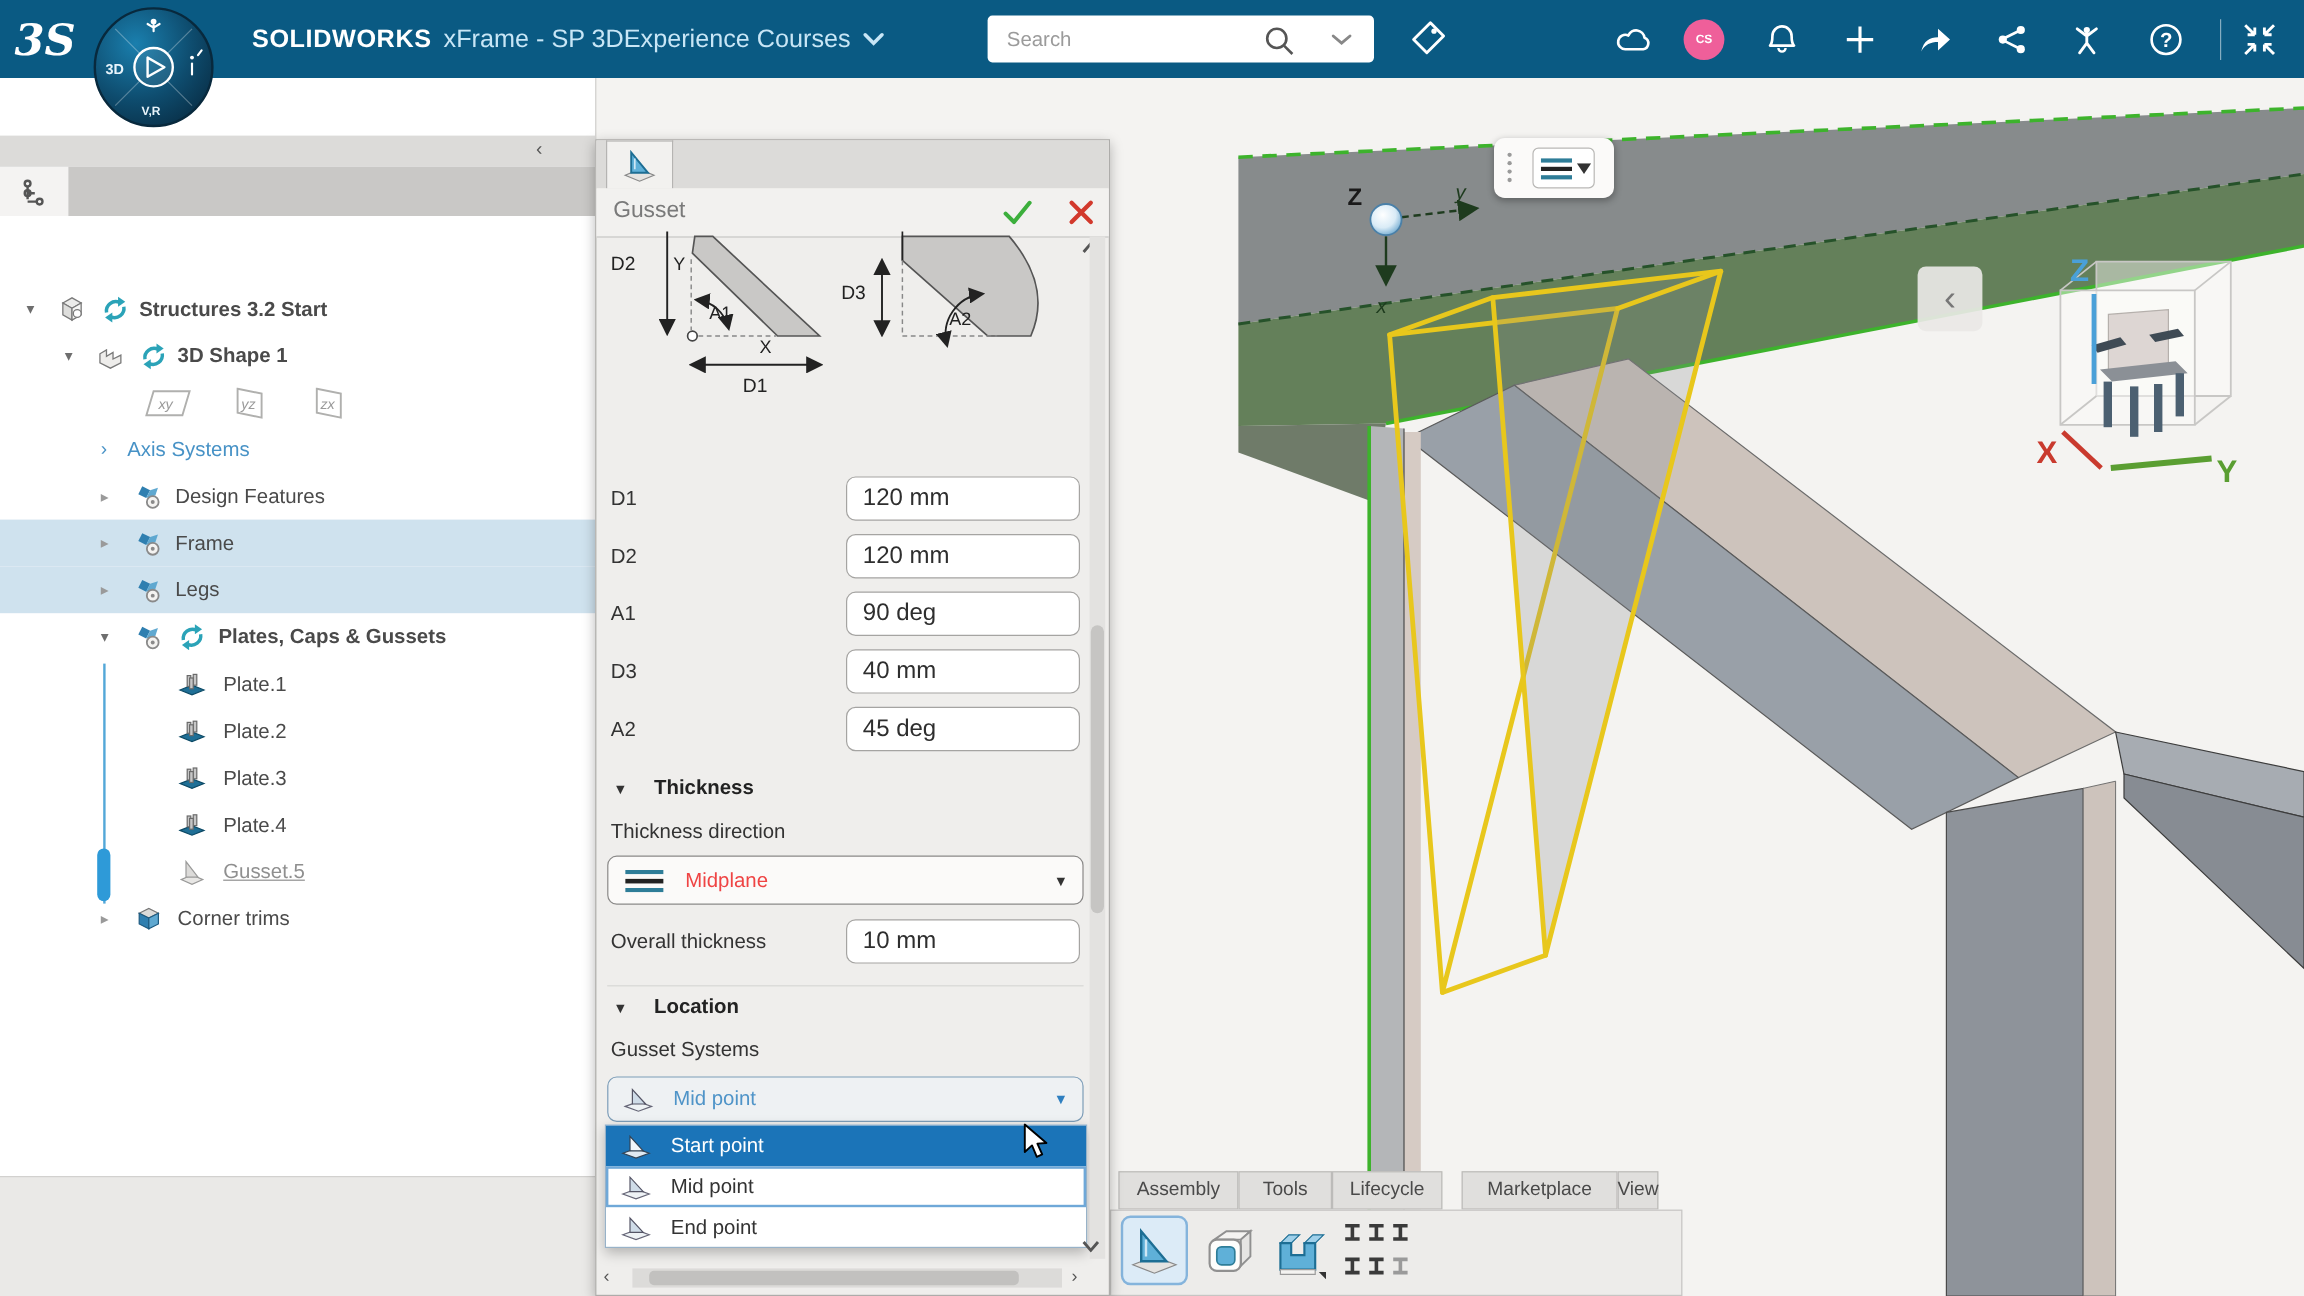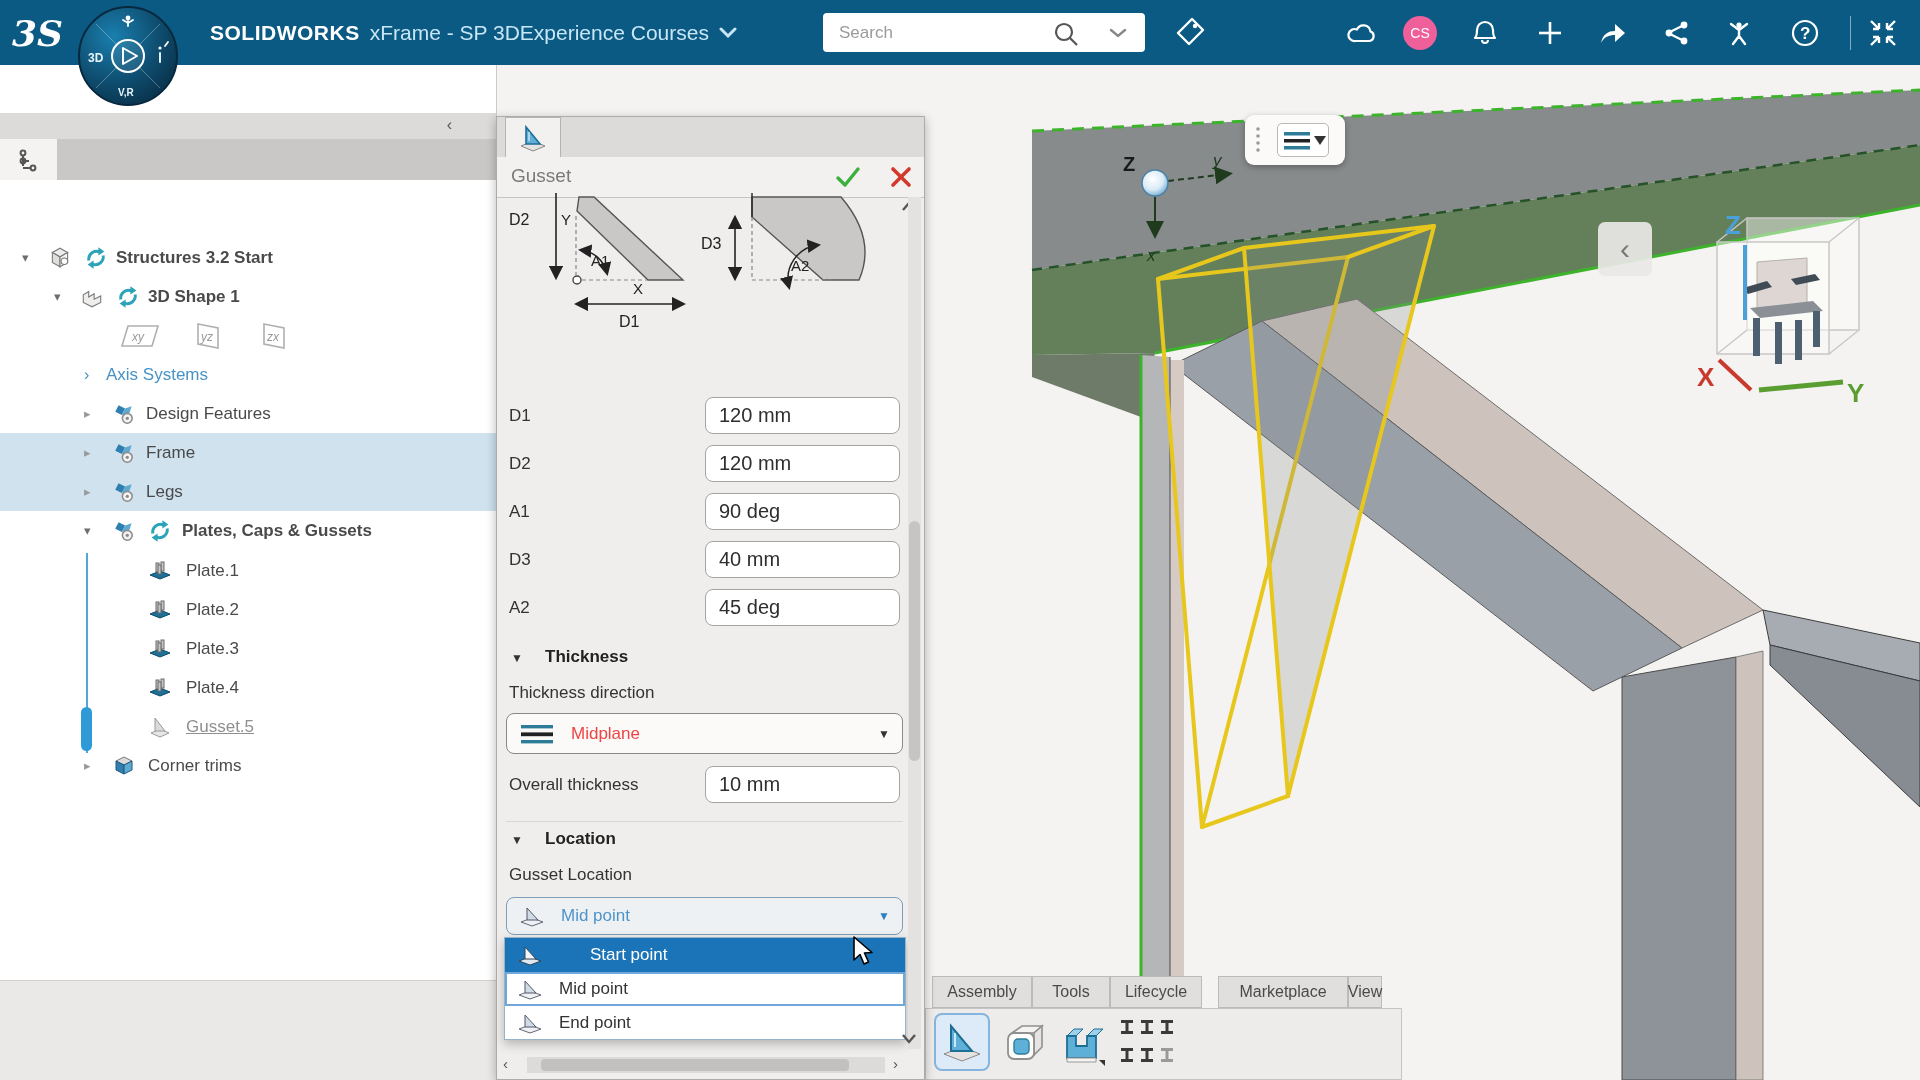--- a/index.html
+++ b/index.html
@@ -9,21 +9,21 @@
   
   #topbar{position:absolute;left:0;top:0;width:1920px;height:65px;background:#0a5a83;z-index:50;}
   .tb-title{position:absolute;top:0;height:65px;display:flex;align-items:center;}
   .brand{color:#ffffff;font-weight:bold;font-size:21px;letter-spacing:.5px;}
   .workspace{color:#c8e6f6;font-size:21px;margin-left:10px;}
   .searchbox{position:absolute;left:823px;top:13px;width:322px;height:39px;background:#fff;border-radius:4px;}
   .searchbox input{position:absolute;left:14px;top:6px;width:200px;height:26px;border:none;outline:none;
       font-size:17px;color:#333;font-family:"Liberation Sans",sans-serif;background:transparent;}
   .searchbox input::placeholder{color:#9b9b9b;}
   .tb-ic{position:absolute;top:16px;width:34px;height:34px;display:flex;align-items:center;justify-content:center;}
-  .avatar{background:#ef5f9a;border-radius:50%;color:#fff;font-size:14px;font-weight:normal;}
+  .avatar{background:#ef5f9a;border-radius:50%;color:#fff;font-size:10px;font-weight:bold;}
   #compass{position:absolute;left:76px;top:4px;width:104px;height:104px;z-index:60;}
   
   #left-panel{position:absolute;left:0;top:65px;width:496px;height:1015px;background:#ffffff;z-index:20;border-right:1px solid #cccbc9;}
   .lp-strip1{position:absolute;left:0;top:48px;width:496px;height:26px;background:#dcdbd9;}
   .lp-tabrow{position:absolute;left:0;top:74px;width:496px;height:41px;background:#c9c8c6;}
   .lp-tab{position:absolute;left:0;top:0;width:57px;height:41px;background:#f4f3f2;display:flex;align-items:center;justify-content:center;}
   .lp-title{position:absolute;left:0;top:115px;width:496px;height:45px;background:#f0efed;border-bottom:1px solid #d6d5d3;
             display:flex;align-items:center;font-size:18px;color:#3c3c3c;padding-left:12px;box-sizing:border-box;}
   .trow{position:absolute;left:0;width:496px;height:39px;display:flex;align-items:center;font-size:17px;color:#4a4a4a;}
   .trow.hl{background:#cfe2ee;}
@@ -573,32 +573,32 @@
     </div>
     <span class="gp-lbl" style="left:12px;top:649px;line-height:37px;">Overall thickness</span>
     <div class="gp-input" style="left:208px;top:649px;">
         <span>10 mm</span>
       </div>
 
     <div class="abs" style="left:9px;top:704px;width:397px;height:1px;background:#d8d7d5;"></div>
 
     <span class="sec-caret" style="left:14px;top:716px;">▼</span>
     <span class="sec-head" style="left:48px;top:712px;">Location</span>
-    <span class="gp-lbl" style="left:12px;top:748px;">Gusset Location</span>
+    <span class="gp-lbl" style="left:12px;top:748px;">Gusset Systems</span>
     <div class="combo" style="left:9px;top:780px;width:397px;height:38px;border-color:#7d9db8;background:#eef1f3;">
       <svg style="margin-left:12px;" width="26" height="24" viewBox="0 0 26 24">
         <polygon points="2,18 13,14 24,18 13,22" fill="#eef2f5" stroke="#667"></polygon>
         <polygon points="8,16 8,4 19,16" fill="#cfdce8" stroke="#556"></polygon>
       </svg>
       <span style="margin-left:16px;font-size:17px;color:#4f94c8;">Mid point</span>
       <span class="dd" style="color:#2e7fc0;">▼</span>
     </div>
 
     <div class="ddlist">
-      <div class="ddrow sel" style="top:0;gap:31px;">
+      <div class="ddrow sel" style="top:0;">
         <svg style="margin-left:12px;" width="26" height="24" viewBox="0 0 26 24">
           <polygon points="2,18 13,14 24,18 13,22" fill="#dfe9f2" stroke="#345"></polygon>
           <polygon points="8,16 8,4 19,16" fill="#f2f6fa" stroke="#345"></polygon>
         </svg>
         <span style="margin-left:16px;">Start point</span>
       </div>
       <div class="ddrow outlined" style="top:34px;">
         <svg style="margin-left:10px;" width="26" height="24" viewBox="0 0 26 24">
           <polygon points="2,18 13,14 24,18 13,22" fill="#eef2f5" stroke="#667"></polygon>
           <polygon points="8,16 8,4 19,16" fill="#cfdce8" stroke="#556"></polygon>

